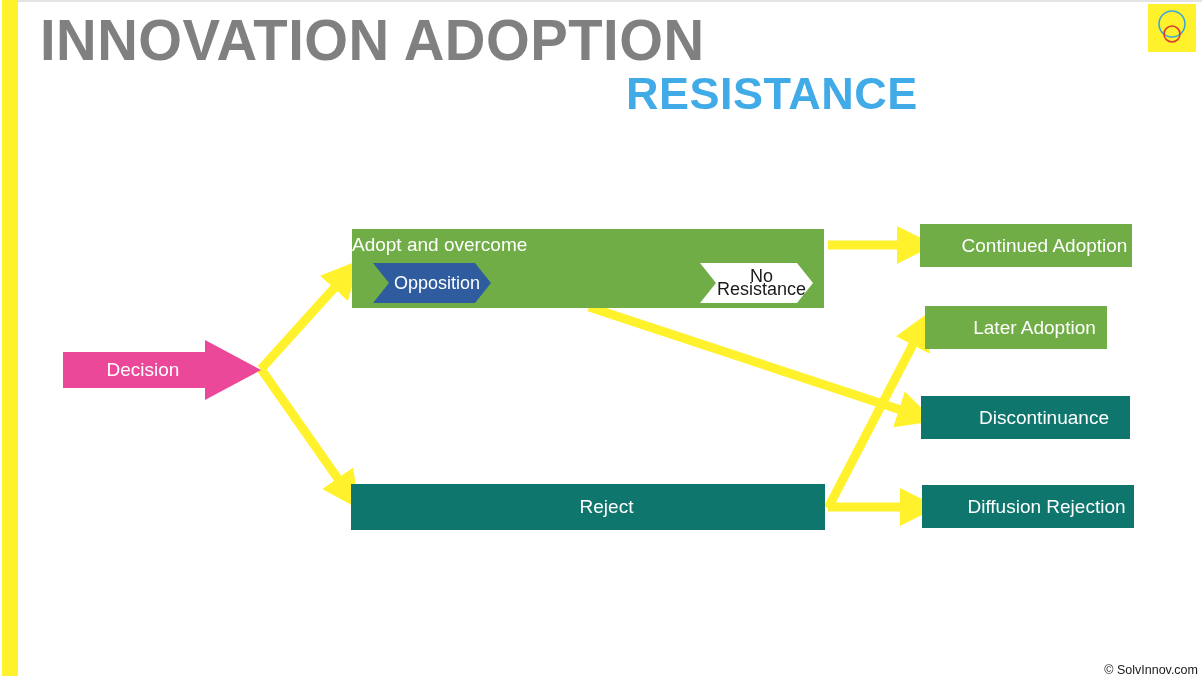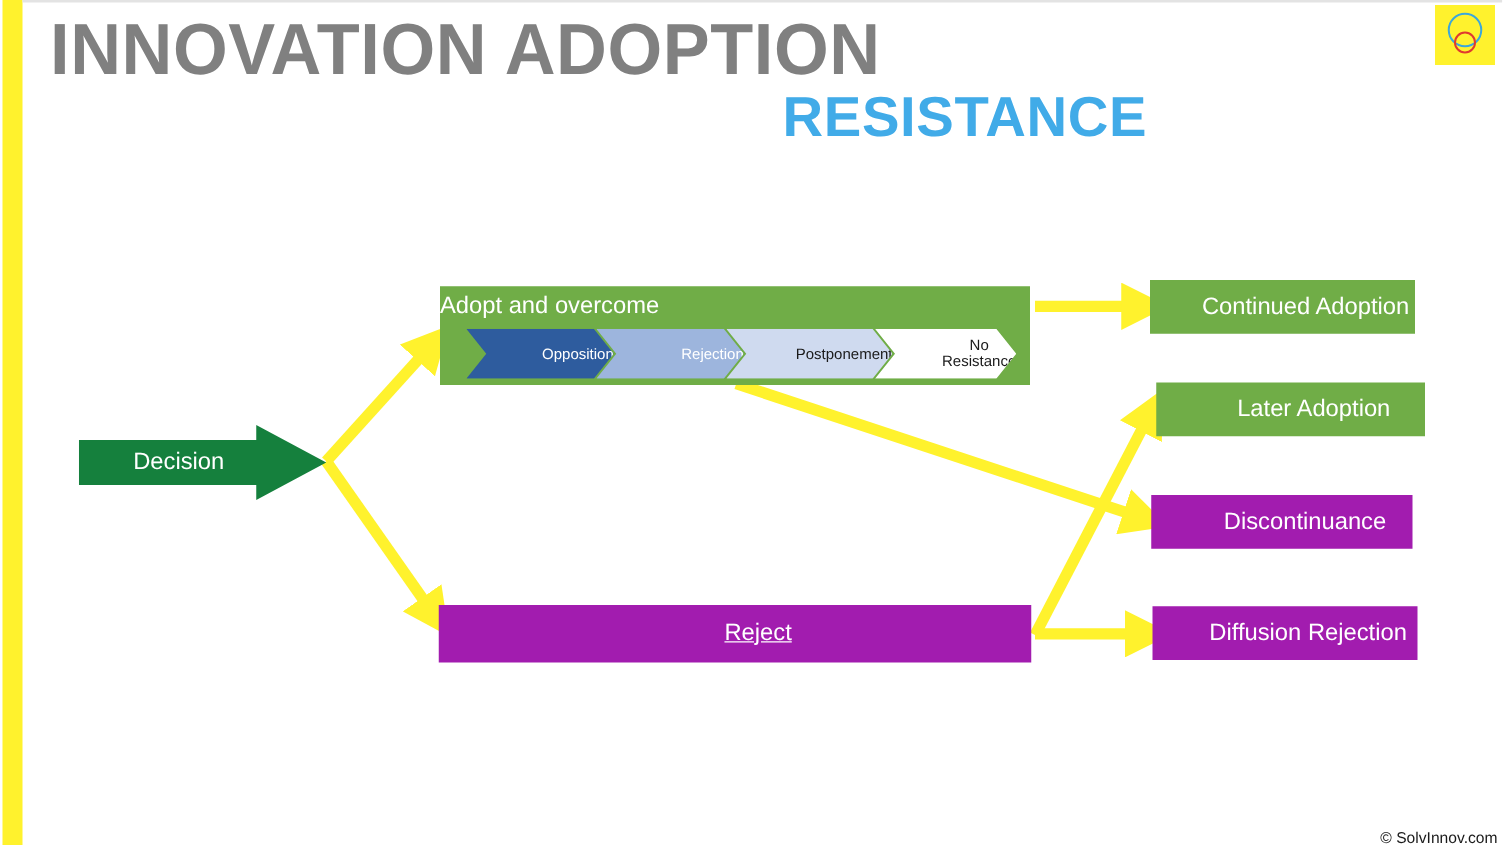--- a/index.html
+++ b/index.html
@@ -79,21 +79,21 @@
     display: flex;
     align-items: center;
     justify-content: center;
     color: #ffffff;
     font-size: 19px;
     box-sizing: border-box;
     white-space: nowrap;
     padding-left: 37px;
   }
   .box-green { background: #70AD47; }
-  .box-red   { background: #a21caf; }
+  .box-red   { background: #0f766e; }
 
   
   .adopt-band {
     position: absolute;
     left: 352px;
     top: 229px;
     width: 472px;
     height: 79px;
     background: #70AD47;
   }
@@ -115,22 +115,22 @@
     top: 263px;
     width: 440px;
     height: 40px;
   }
   .chev {
     position: absolute;
     top: 0;
     height: 40px;
     display: flex;
     align-items: center;
-    justify-content: flex-end;
-    font-size: 12px;
+    justify-content: center;
+    font-size: 18px;
     box-sizing: border-box;
     clip-path: polygon(0 0, calc(100% - 16px) 0, 100% 50%, calc(100% - 16px) 100%, 0 100%, 16px 50%);
   }
   .chev-label {
     text-align: center;
     line-height: 13px;
     padding-left: 10px;
     white-space: pre-line;
   }
 
@@ -144,21 +144,21 @@
     pointer-events: none;
   }
 
   
   .decision-arrow {
     position: absolute;
     left: 63px;
     top: 340px;
     width: 198px;
     height: 60px;
-    background: #15803d;
+    background: #ec4899;
     clip-path: polygon(0 12px, 142px 12px, 142px 0, 198px 30px, 142px 60px, 142px 48px, 0 48px);
     display: flex;
     align-items: center;
   }
   .decision-label {
     position: absolute;
     left: 0;
     top: 0;
     width: 160px;
     height: 60px;
@@ -231,41 +231,35 @@
   </div>
 
   <div class="adopt-band">
     <div class="adopt-band-label">Adopt and overcome</div>
   </div>
 
   <div class="chev-row">
     <div class="chev" style="left:0px; width:118px; background:#2E5C9E; color:#ffffff;">
       <span class="chev-label">Opposition</span>
     </div>
-    <div class="chev" style="left:104px; width:118px; background:#9DB5DD; color:#ffffff;">
-      <span class="chev-label">Rejection</span>
-    </div>
-    <div class="chev" style="left:208px; width:133px; background:#CFDAEF; color:#1a1a1a;">
-      <span class="chev-label">Postponement</span>
-    </div>
     <div class="chev" style="left:327px; width:113px; background:#FFFFFF; color:#1a1a1a;">
       <span class="chev-label">No
 Resistance</span>
     </div>
   </div>
 
-  <div class="box box-red" style="left:351px; top:484px; width:474px; height:46px;text-decoration:underline;">
+  <div class="box box-red" style="left:351px; top:484px; width:474px; height:46px;">
     <span>Reject</span>
   </div>
 
   <div class="box box-green" style="left:920px; top:224px; width:212px; height:43px;">
     <span>Continued Adoption</span>
   </div>
 
-  <div class="box box-green" style="left:925px; top:306px; width:215px; height:43px;">
+  <div class="box box-green" style="left:925px; top:306px; width:182px; height:43px;">
     <span>Later Adoption</span>
   </div>
 
   <div class="box box-red" style="left:921px; top:396px; width:209px; height:43px;">
     <span>Discontinuance</span>
   </div>
 
   <div class="box box-red" style="left:922px; top:485px; width:212px; height:43px;">
     <span>Diffusion Rejection</span>
   </div>

